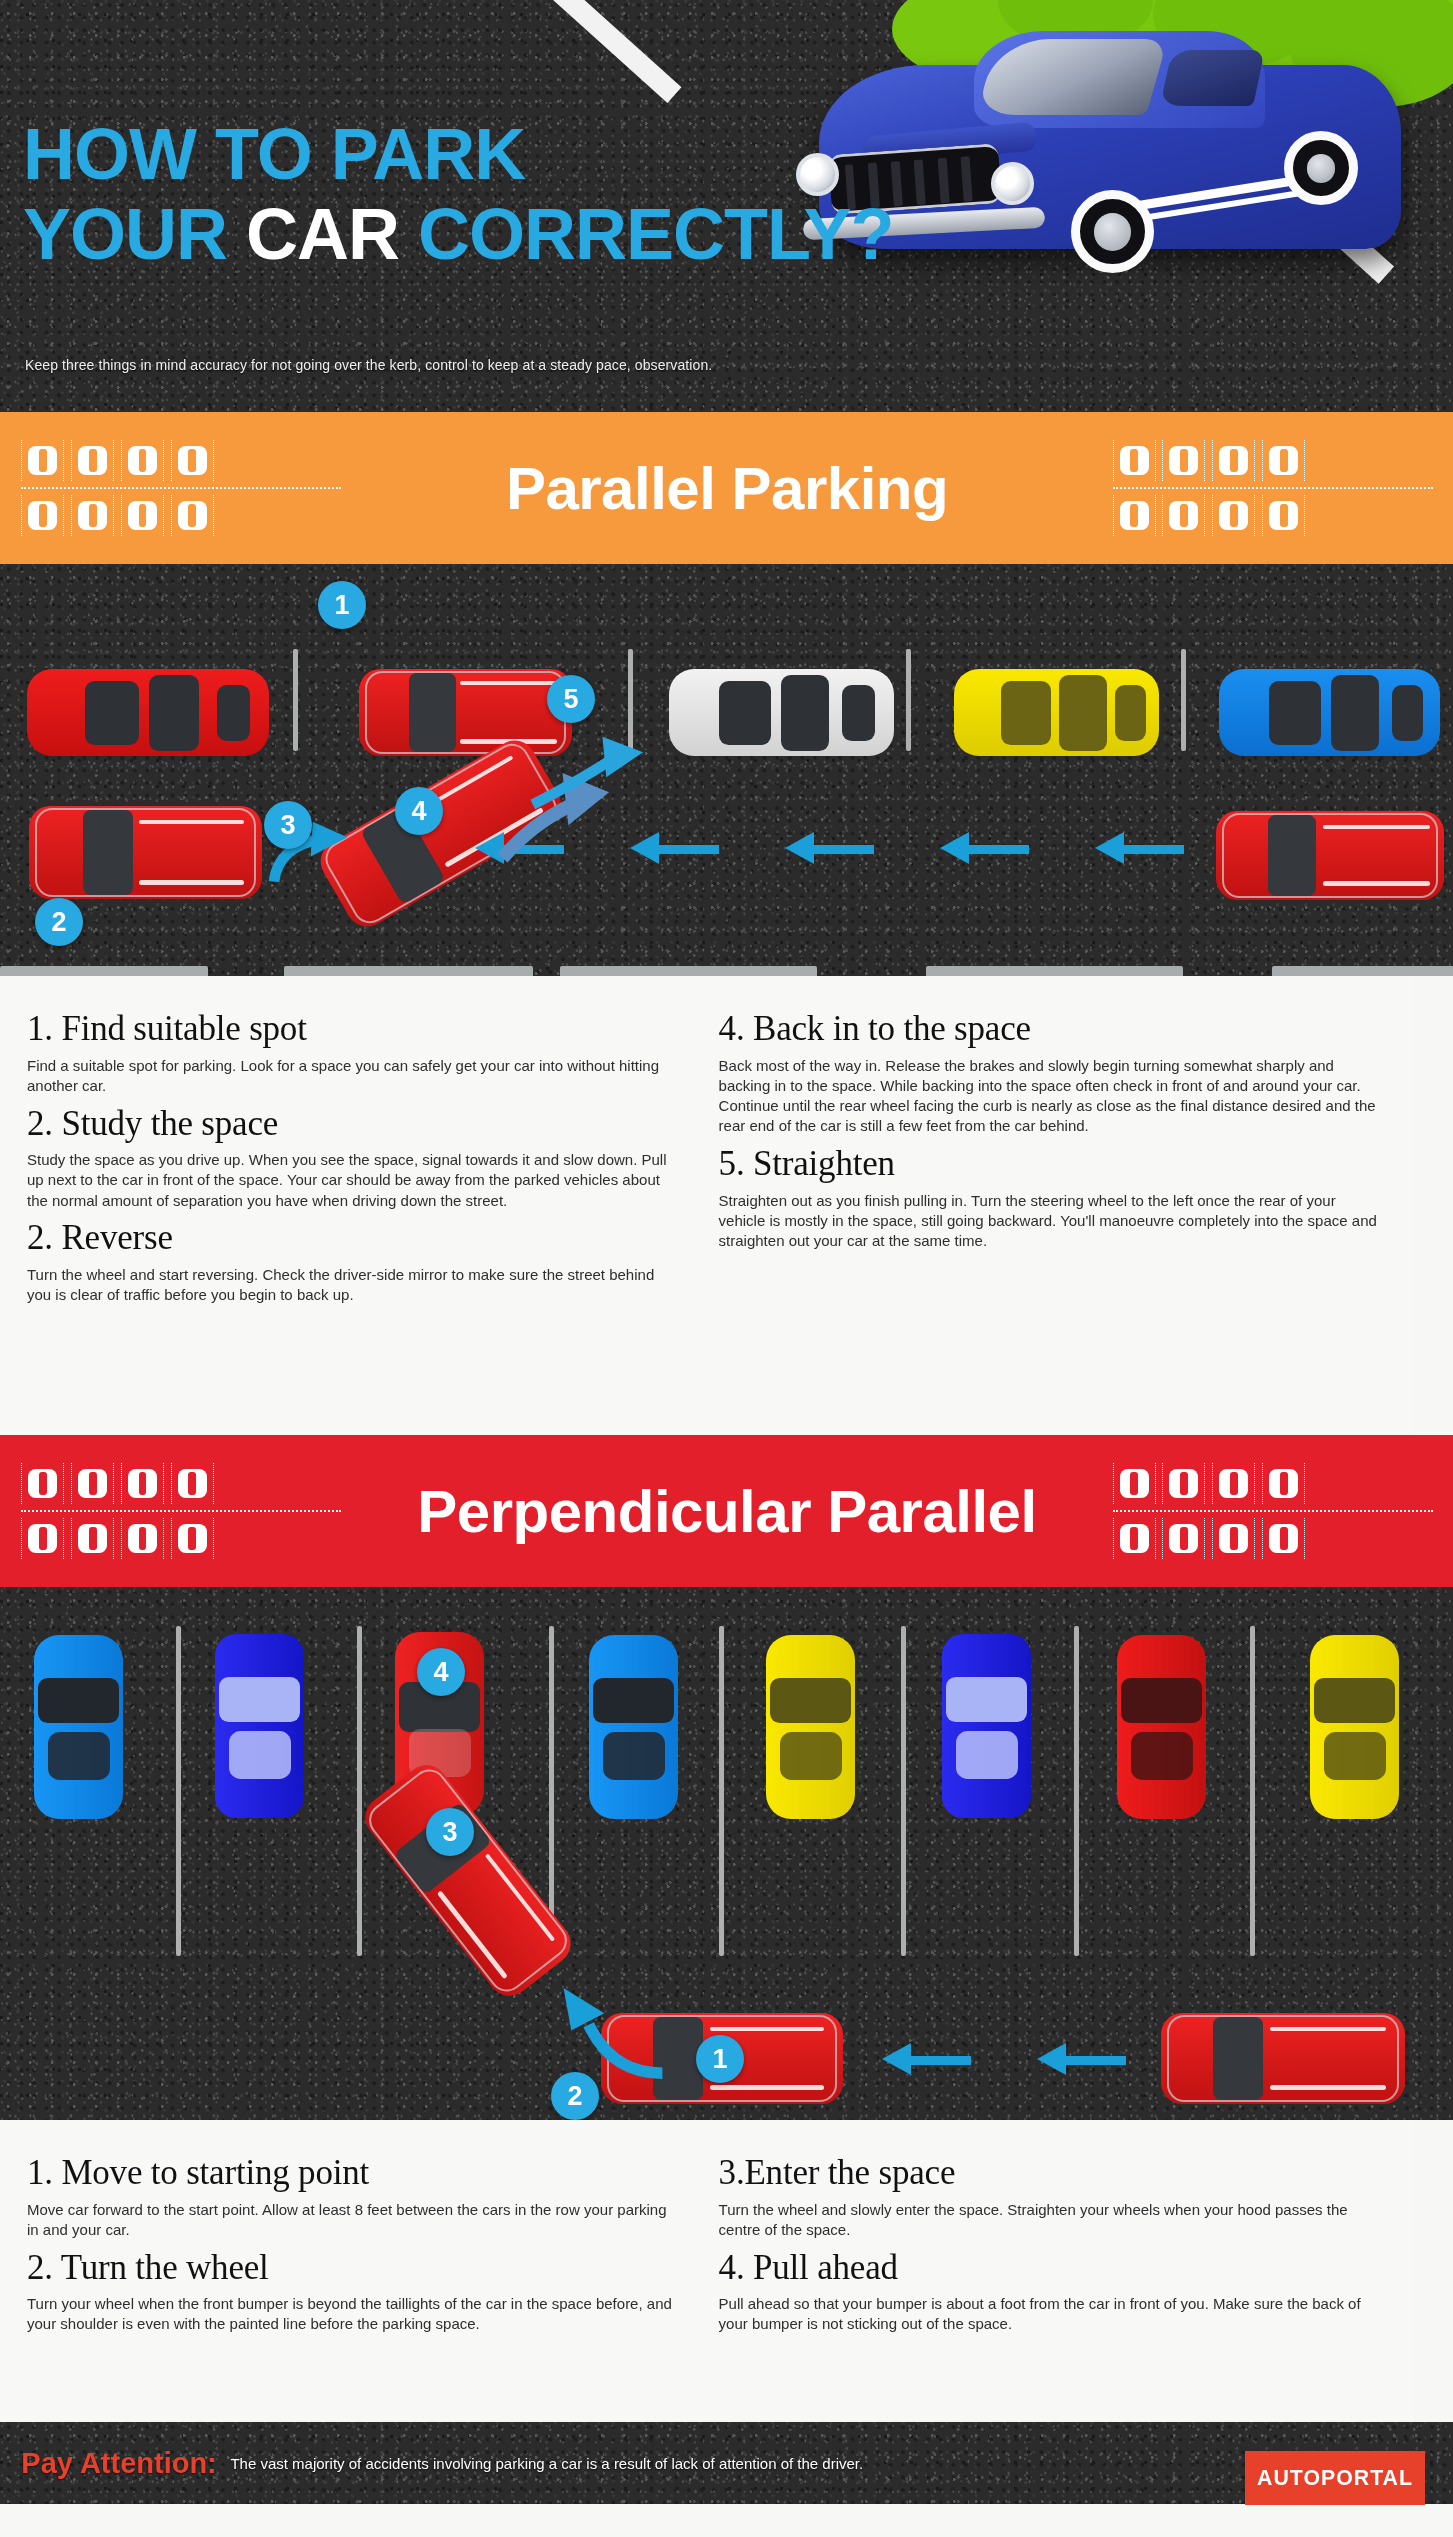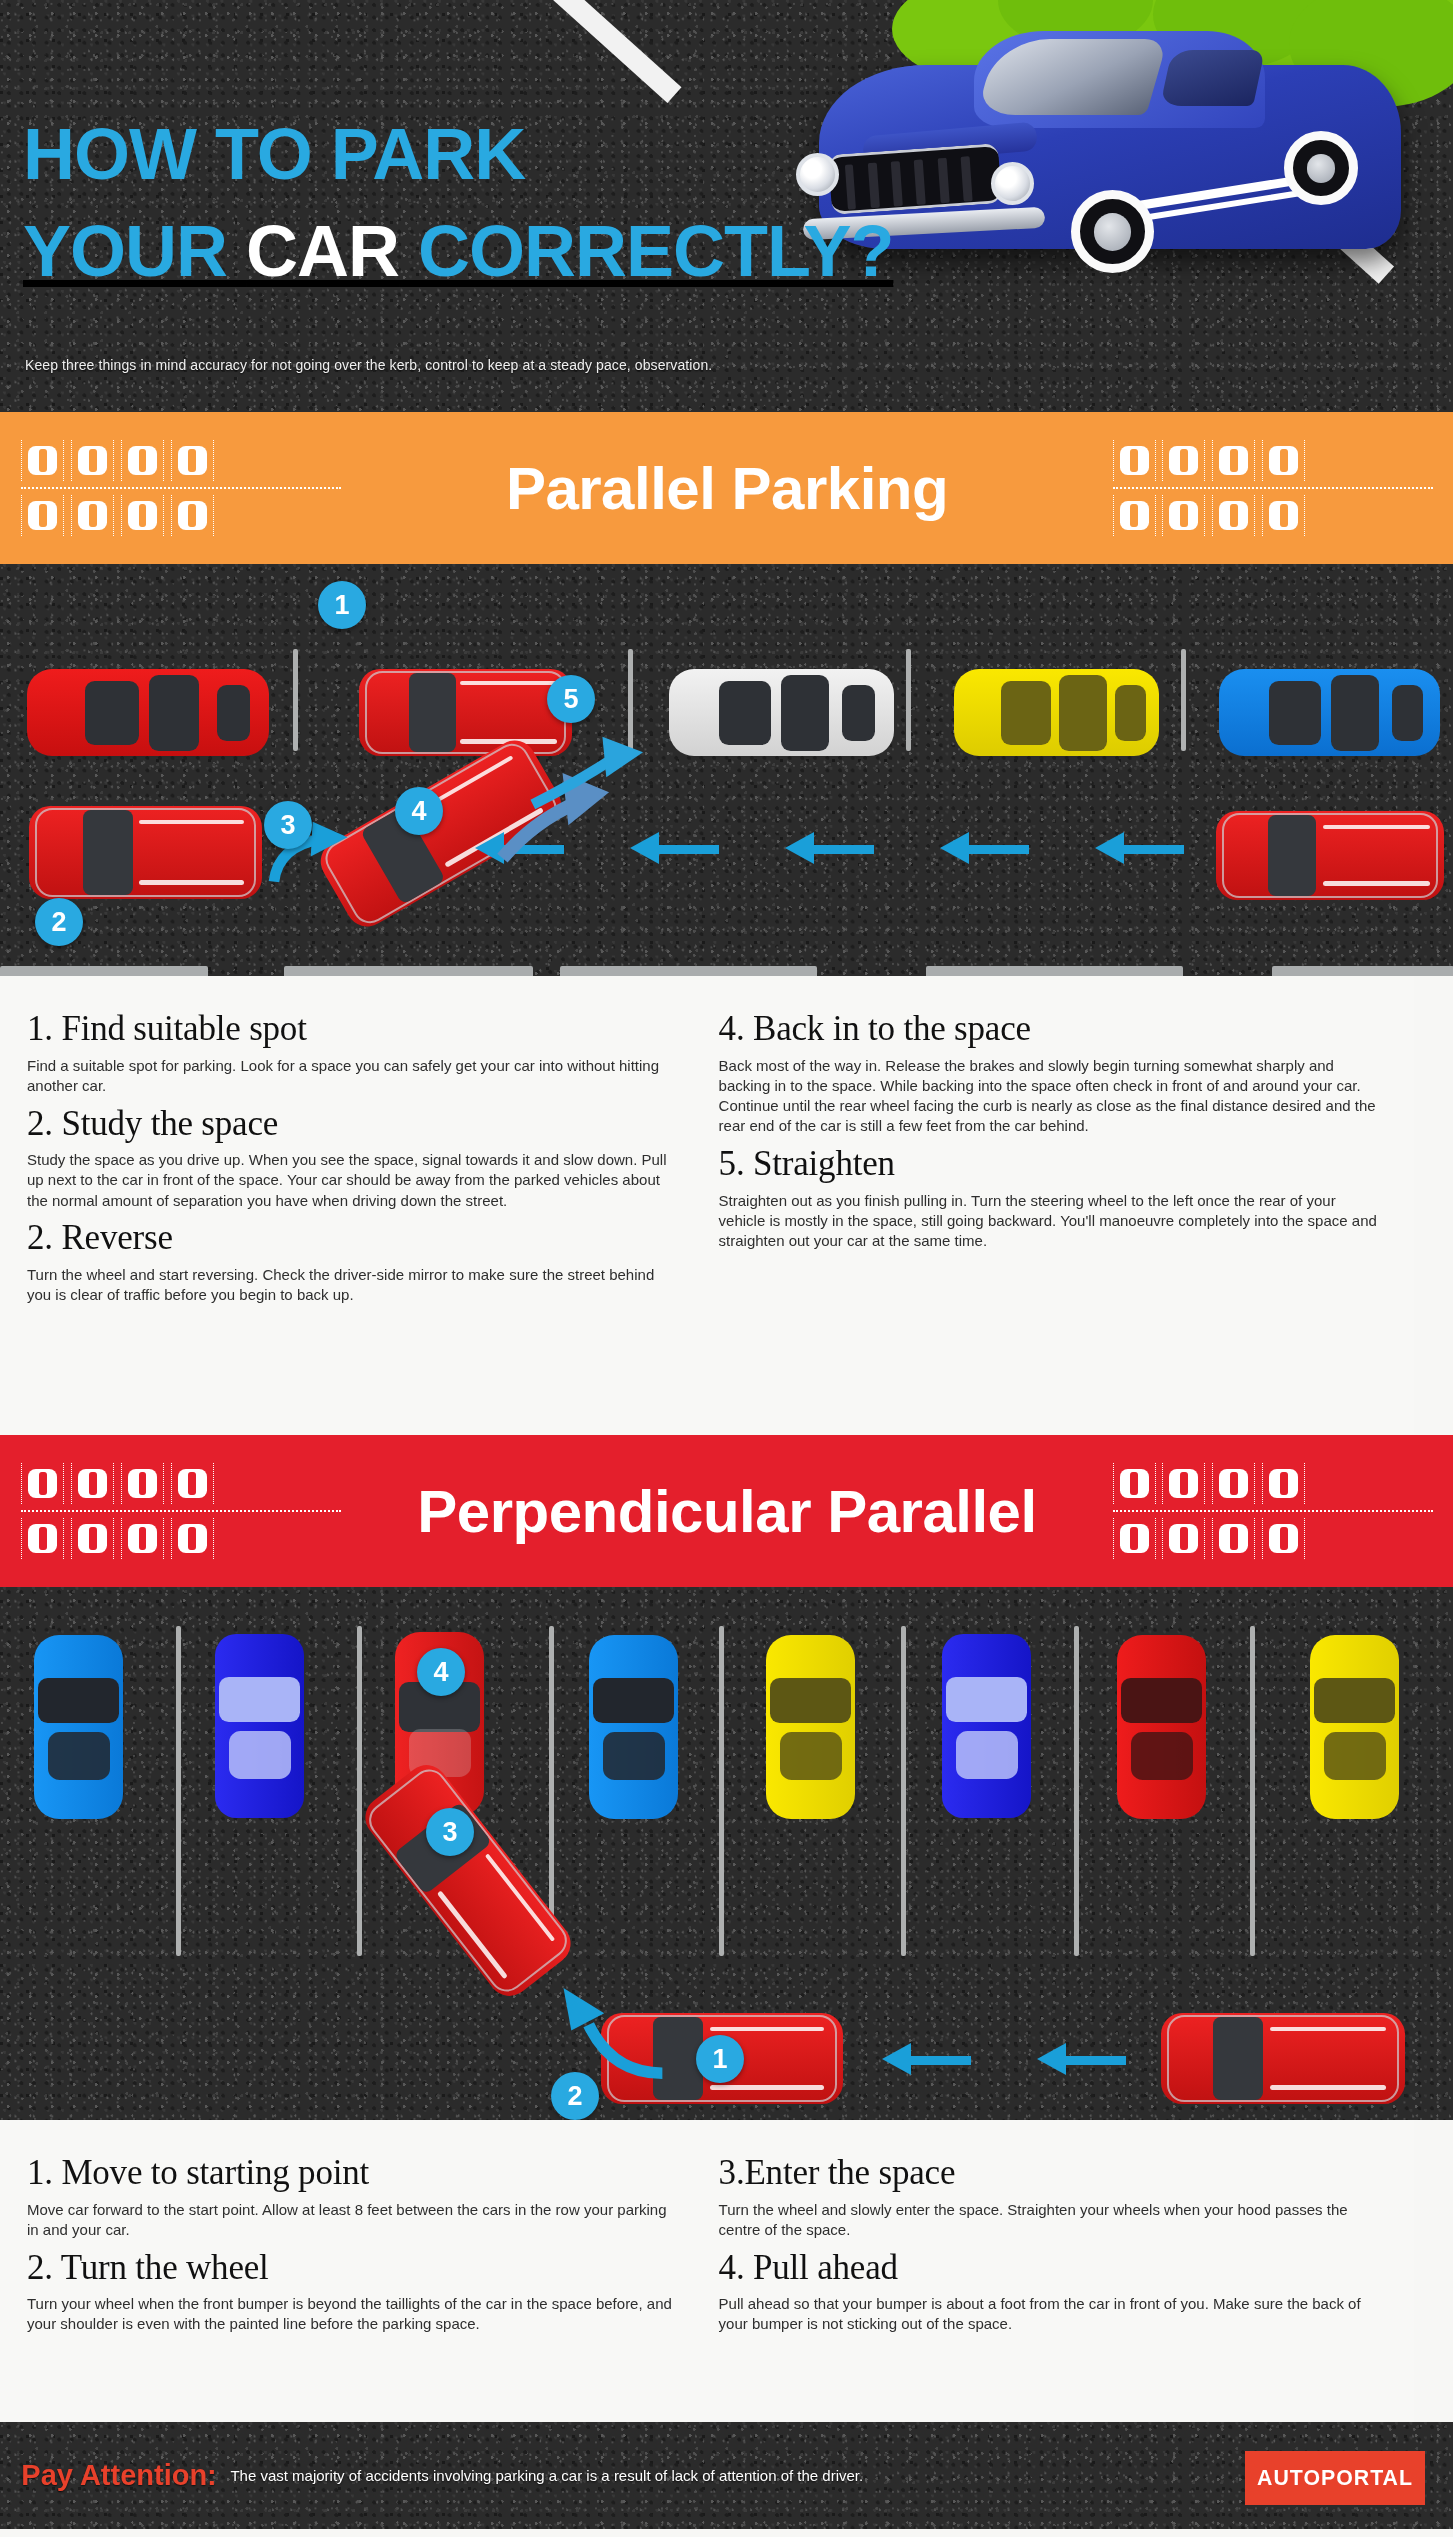--- a/index.html
+++ b/index.html
@@ -112,21 +112,21 @@
     position:absolute; left:322px; top:186px; width:233px; height:5.8px;
     background:#fff; transform:rotate(-9deg); border-radius:2.9px;
   }
 
   .title {
     position:absolute; left:23px; top:118px; line-height:1;
     font-weight:900; font-size:72px; letter-spacing:-1px;
     font-family:"Liberation Sans", sans-serif;
   }
   .title .l1, .title .l2 { display:block; }
-  .title .l2 { margin-top:25px;text-decoration:underline; }
+  .title .l2 { margin-top:8px; }
   .t-blue { color:#29a9e1; }
   .t-white { color:#ffffff; }
   .subtitle {
     position:absolute; left:25px; top:357px; color:#f0f0f0;
     font-size:14px; letter-spacing:0.1px;
     text-shadow:0 1px 1.9px rgba(0,0,0,.8);
   }
 
   
   .banner {
@@ -216,21 +216,21 @@
     font-size:35px; font-weight:400; color:#111; margin:7.8px 0 6.8px 0;
     letter-spacing:-0.2px;
   }
   .step-p {
     font-size:15px; line-height:1.34; color:#2e2e2e; margin-bottom:7.8px;
     max-width:678px;
   }
 
   
   .footer {
-    position:absolute; left:0; top:2422px; width:1454px; height:107px;
+    position:absolute; left:0; top:2422px; width:1454px; height:82px;
     display:flex; align-items:center;
   }
   .pay-attn {
     color:#e8412b; font-weight:900; font-size:29px; margin-left:21.3px;
     text-shadow:0 1px 1.9px rgba(0,0,0,.7);
   }
   .footer-note {
     color:#fff; font-size:15px; margin-left:13.6px;
     text-shadow:0 1px 1.9px rgba(0,0,0,.8);
   }

